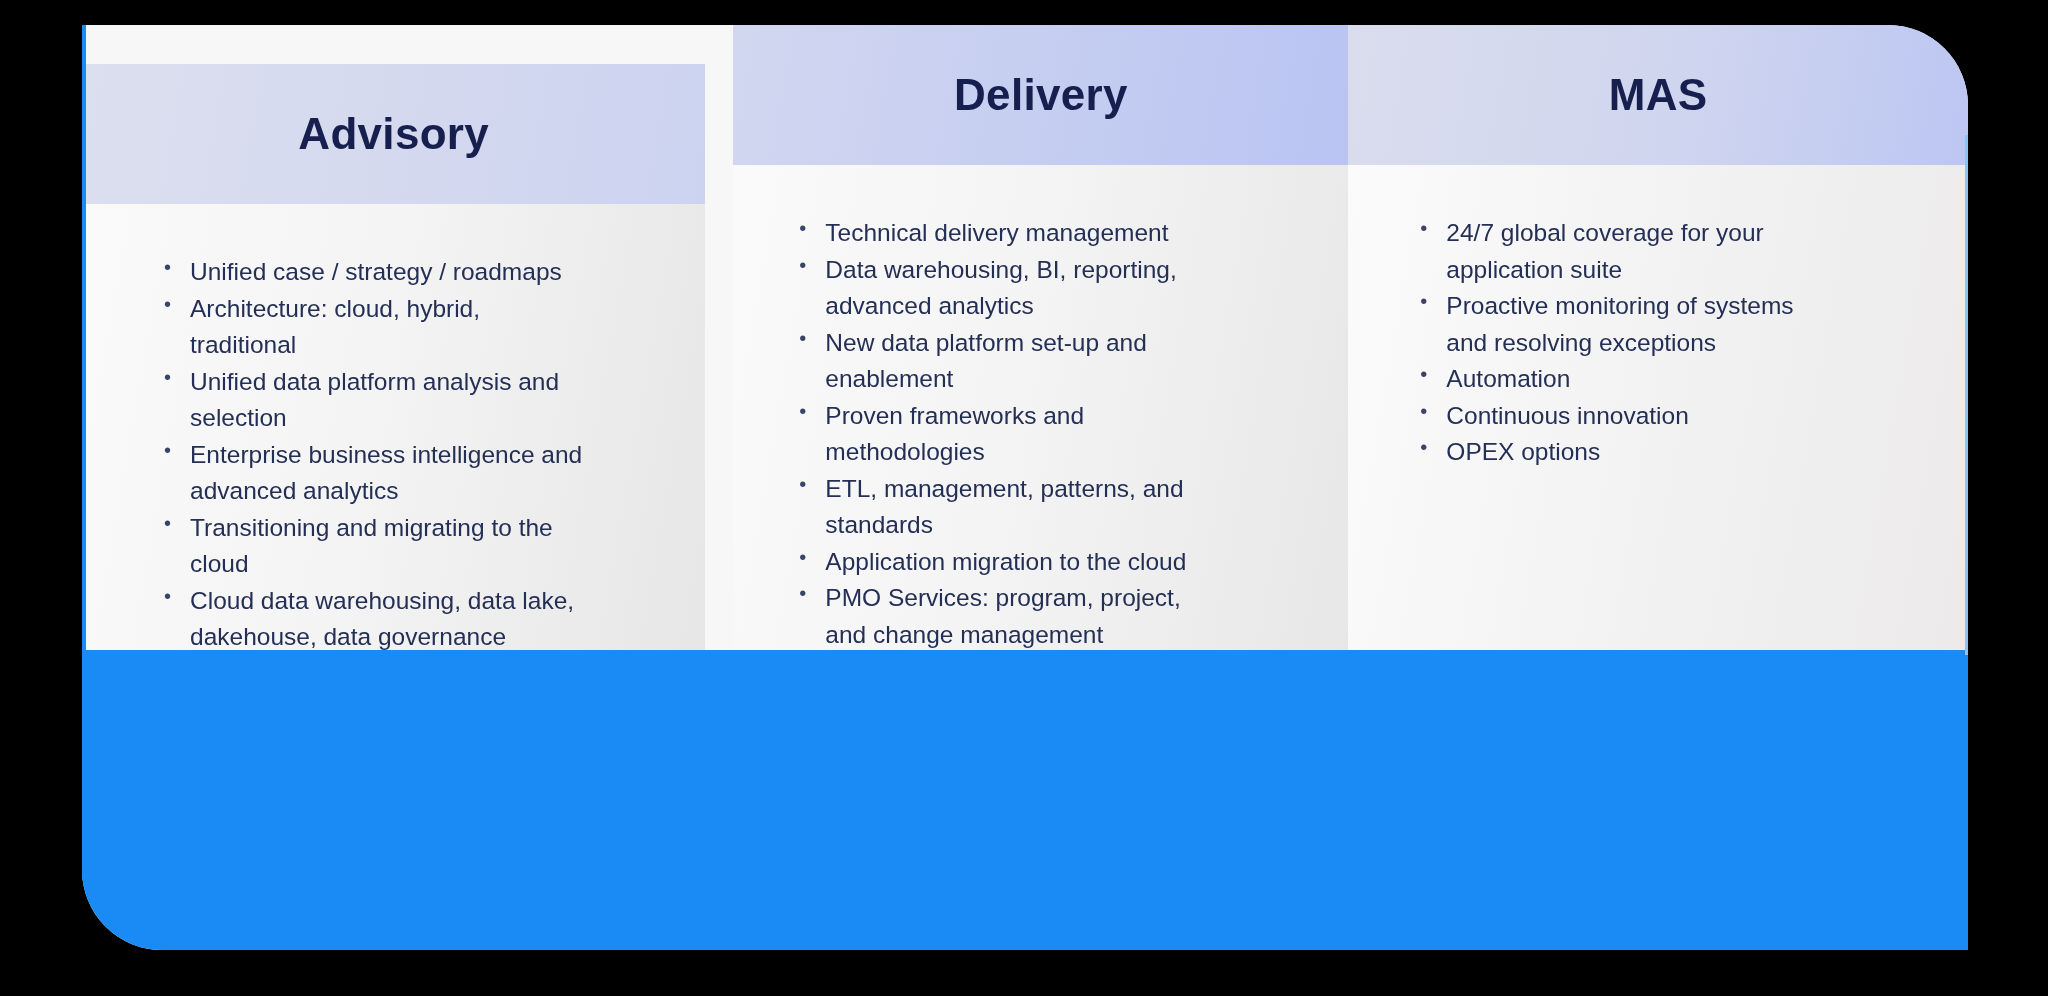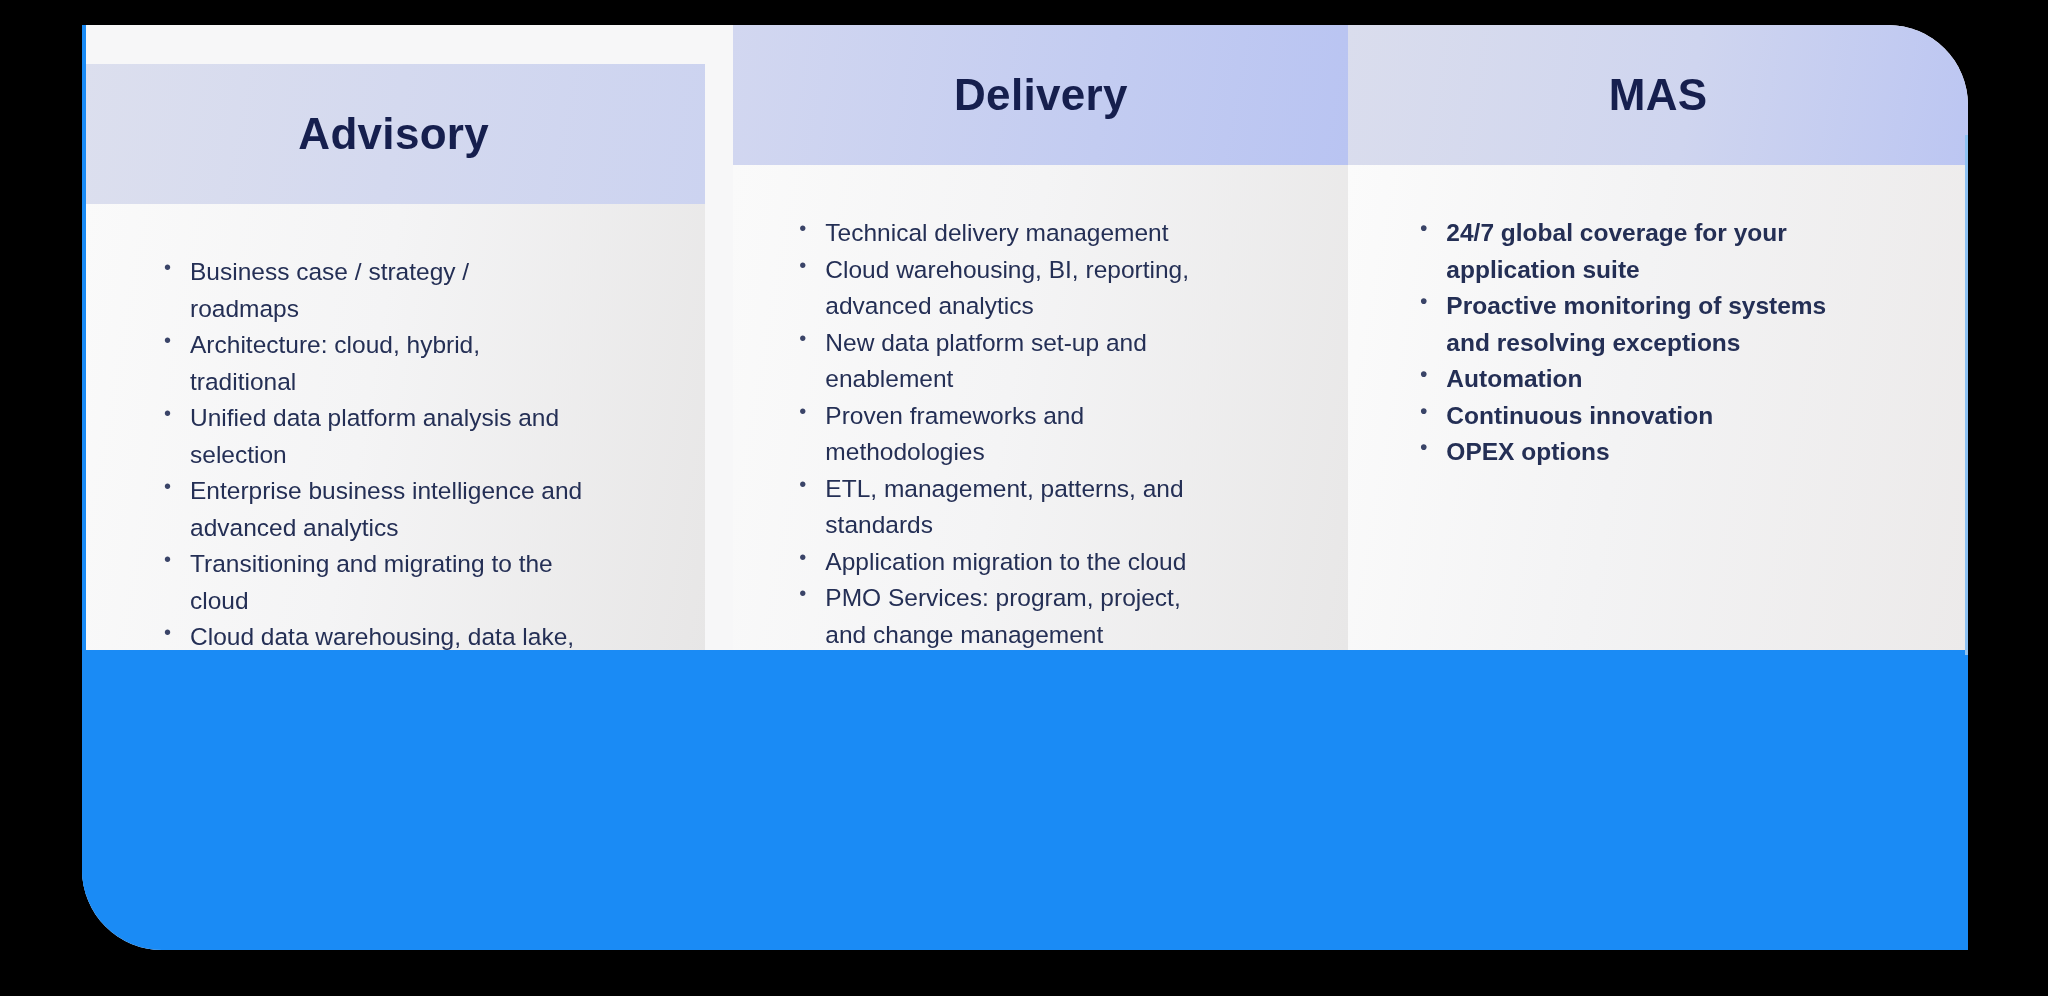--- a/index.html
+++ b/index.html
@@ -123,21 +123,21 @@
     content: "\2022";
     position: absolute;
     left: 0;
     top: -1px;
     font-size: 20px;
     color: #3a4468;
   }
 
   .col-1 .bullets { margin-left: 82px; width: 420px; }
   .col-2 .bullets { margin-left: 66px; width: 400px; }
-  .col-3 .bullets { margin-left: 72px; width: 418px; font-weight: bold; }
+  .col-3 .bullets { margin-left: 72px; width: 418px; }
 
   
   .bottom-bar {
     position: absolute;
     left: 0;
     bottom: 0;
     width: 100%;
     height: 300px;
     background: #1a8bf5;
     z-index: 3;
@@ -153,38 +153,38 @@
     <div class="right-rail"></div>
 
     <div class="columns">
 
       <div class="col col-1">
         <div class="col-head">
           <div class="col-title">Advisory</div>
         </div>
         <div class="col-body">
           <ul class="bullets">
-            <li>Business case / strategy / roadmaps</li>
+            <li>Unified case / strategy / roadmaps</li>
             <li>Architecture: cloud, hybrid, traditional</li>
             <li>Unified data platform analysis and selection</li>
             <li>Enterprise business intelligence and advanced analytics</li>
             <li>Transitioning and migrating to the cloud</li>
             <li>Cloud data warehousing, data lake, dakehouse, data governance</li>
           </ul>
         </div>
       </div>
 
       <div class="col col-2">
         <div class="col-head">
           <div class="col-title">Delivery</div>
         </div>
         <div class="col-body">
           <ul class="bullets">
             <li>Technical delivery management</li>
-            <li>Cloud warehousing, BI, reporting, advanced analytics</li>
+            <li>Data warehousing, BI, reporting, advanced analytics</li>
             <li>New data platform set-up and enablement</li>
             <li>Proven frameworks and methodologies</li>
             <li>ETL, management, patterns, and standards</li>
             <li>Application migration to the cloud</li>
             <li>PMO Services: program, project, and change management</li>
           </ul>
         </div>
       </div>
 
       <div class="col col-3">

